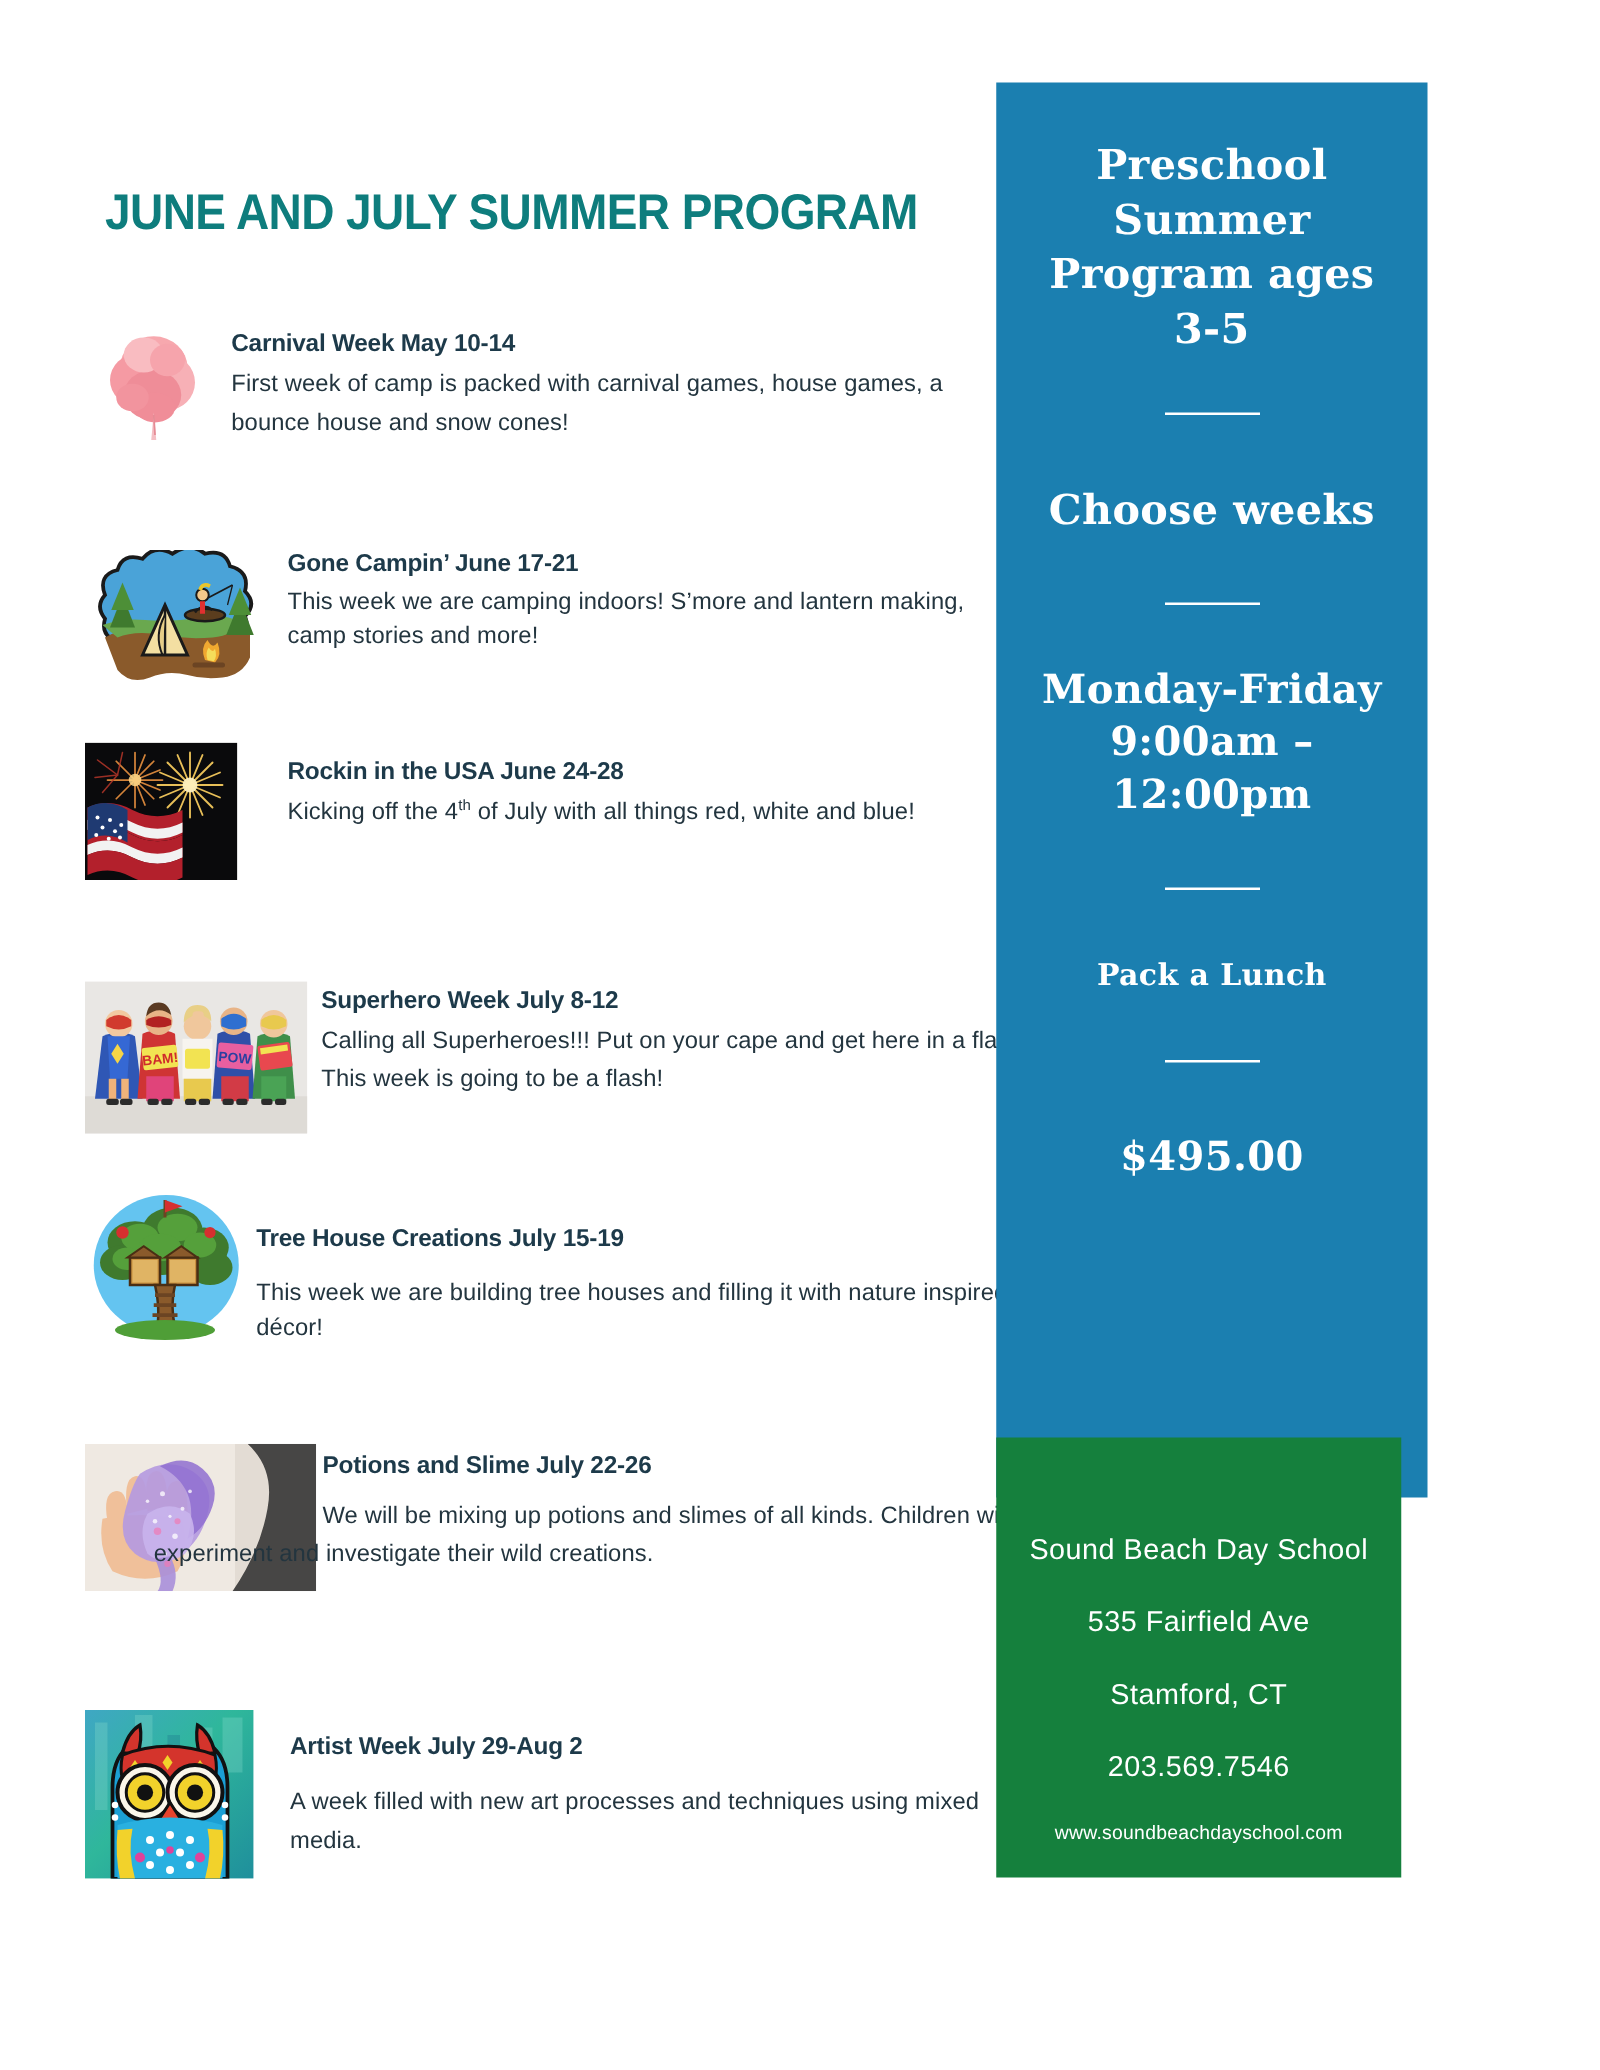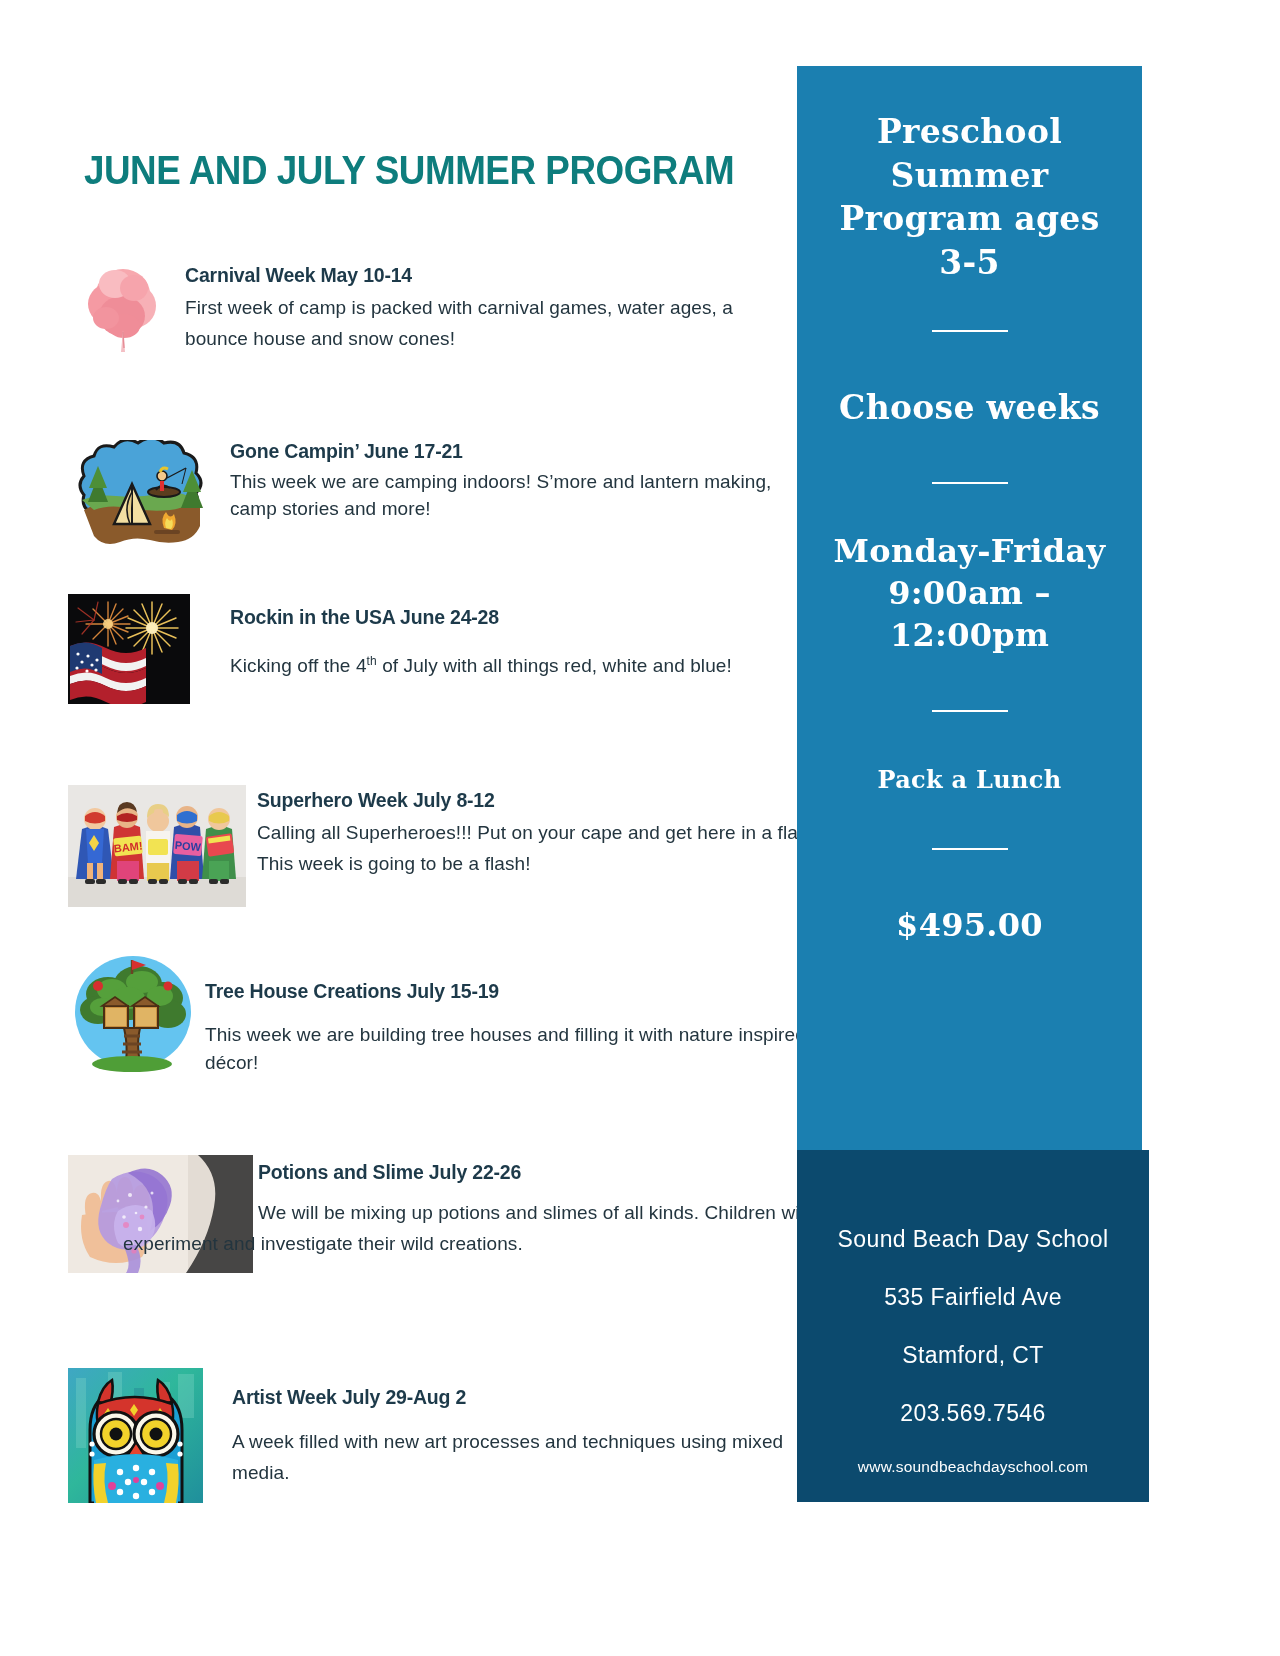--- a/index.html
+++ b/index.html
@@ -113,23 +113,23 @@
     background: #ffffff;
     margin: 0 auto;
     border: 0;
   }
 
   
   #contact-panel {
     position: absolute;
     left: 797px;
     top: 1150px;
-    width: 352px;
+    width: 324px;
     height: 352px;
-    background: #0c4a6e;
+    background: #15803d;
     color: #ffffff;
     text-align: center;
     box-sizing: border-box;
     padding-top: 76px;
   }
   .contact-line {
     font-family: "Liberation Sans", sans-serif;
     font-weight: 300;
     font-size: 23px;
     letter-spacing: 0.4px;
@@ -161,21 +161,21 @@
           <ellipse cx="66" cy="30" rx="14" ry="13" fill="#f6a4ac"></ellipse>
           <ellipse cx="56" cy="68" rx="16" ry="12" fill="#f08d98"></ellipse>
           <ellipse cx="38" cy="60" rx="13" ry="11" fill="#f2949e"></ellipse>
         </g>
         <path d="M55 72 L57 94 L53 94 Z" fill="#f4bfc4"></path>
         <path d="M55 74 L56 90" stroke="#e58b95" stroke-width="1.4" fill="none"></path>
       </svg>
     </div>
     <div class="week-body" style="left:125px;top:6px;width:600px;">
       <p class="week-title">Carnival Week May 10-14</p>
-      <p class="week-desc">First week of camp is packed with carnival games, water ages, a bounce house and snow cones!</p>
+      <p class="week-desc">First week of camp is packed with carnival games, house games, a bounce house and snow cones!</p>
     </div>
   </div>
 
   <div class="week-entry" style="top:440px;">
     <div class="week-thumb" style="width:150px;height:118px;">
       <svg class="thumb-canvas" width="150" height="118" viewBox="0 0 150 118">
         <path d="M16 36 q-6 -16 10 -20 q4 -14 20 -9 q10 -12 24 -4 q14 -10 26 0 q16 -4 20 10 q16 4 12 20 q10 10 0 20 q6 16 -10 20 q-4 14 -20 10 q-12 12 -26 4 q-14 8 -26 -2 q-16 4 -20 -12 q-14 -4 -10 -18 q-8 -10 0 -19 Z" fill="#4aa3d8" stroke="#1a1a1a" stroke-width="3"></path>
         <path d="M16 70 q18 -10 40 -6 q24 4 44 -2 q20 -6 32 2 l0 22 q-6 14 -22 16 q-14 2 -28 -2 q-16 -4 -30 2 q-16 6 -26 -6 Z" fill="#8a5a2b"></path>
         <path d="M14 60 q16 -6 34 -4 q22 2 42 -2 q22 -4 34 4 q-4 10 -22 12 q-20 2 -40 -2 q-22 -4 -36 2 Z" fill="#6aa84f"></path>
         <path d="M30 36 l10 26 h-20 Z" fill="#3f7a2e"></path>
@@ -269,21 +269,21 @@
             <circle cx="14" cy="68" r="1.6"></circle>
               <circle cx="24" cy="71" r="1.6"></circle>
             <circle cx="9" cy="74" r="1.6"></circle>
               <circle cx="19" cy="77" r="1.6"></circle>
               <circle cx="28" cy="76" r="1.6"></circle>
           </g>
         </g>
       </svg>
     </div>
     <div class="week-body" style="left:170px;top:12px;width:580px;">
-      <p class="week-title" style="margin-bottom:22px;">Rockin in the USA June 24-28</p>
+      <p class="week-title" style="margin-bottom:6px;">Rockin in the USA June 24-28</p>
       <p class="week-desc"><span>Kicking off the 4</span><sup>th</sup><span> of July with all things red, white and blue!</span></p>
     </div>
   </div>
 
   <div class="week-entry" style="top:785px;">
     <div class="week-thumb" style="width:178px;height:122px;">
       <svg class="thumb-canvas" width="178" height="122" viewBox="0 0 178 122">
         <rect width="178" height="122" fill="#e9e7e4"></rect>
         <rect y="92" width="178" height="30" fill="#dedbd6"></rect>
 

